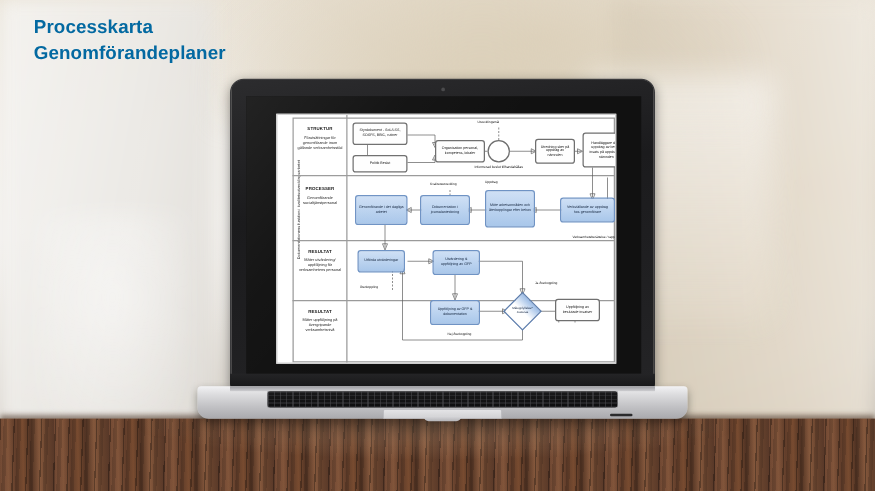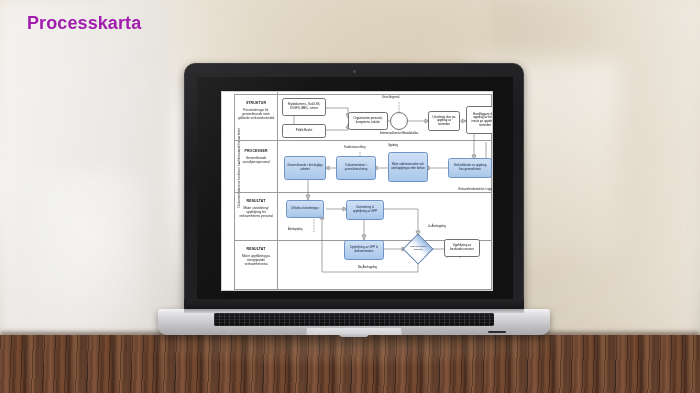--- a/index.html
+++ b/index.html
@@ -345,23 +345,23 @@
   svg.wires path, svg.wires line { fill: none; stroke: #5b5b5b; stroke-width: 0.55; }
   svg.wires .dashed { stroke-dasharray: 1.6 1.2; }
 
   
   #title {
     position: absolute;
     left: 27px; top: 11px;
     z-index: 60;
   }
   #title .line {
-    font-size: 18px;
+    font-size: 15px;
     font-weight: bold;
-    color: #a21caf;
+    color: #0369a1;
     line-height: 1.42;
     letter-spacing: .1px;
   }
 </style>
 </head>
 <body>
 
 <div id="stage">
 
   <div class="bg-base"></div>
@@ -522,15 +522,16 @@
     <div class="keyboard">
       <div class="keys"></div>
     </div>
     <div class="trackpad"></div>
     <div class="front-notch"></div>
     <div class="foot"></div>
   </div>
 
   <div id="title">
     <div class="line">Processkarta</div>
+    <div class="line">Genomförandeplaner</div>
   </div>
 
 </div>
 
 </body></html>

